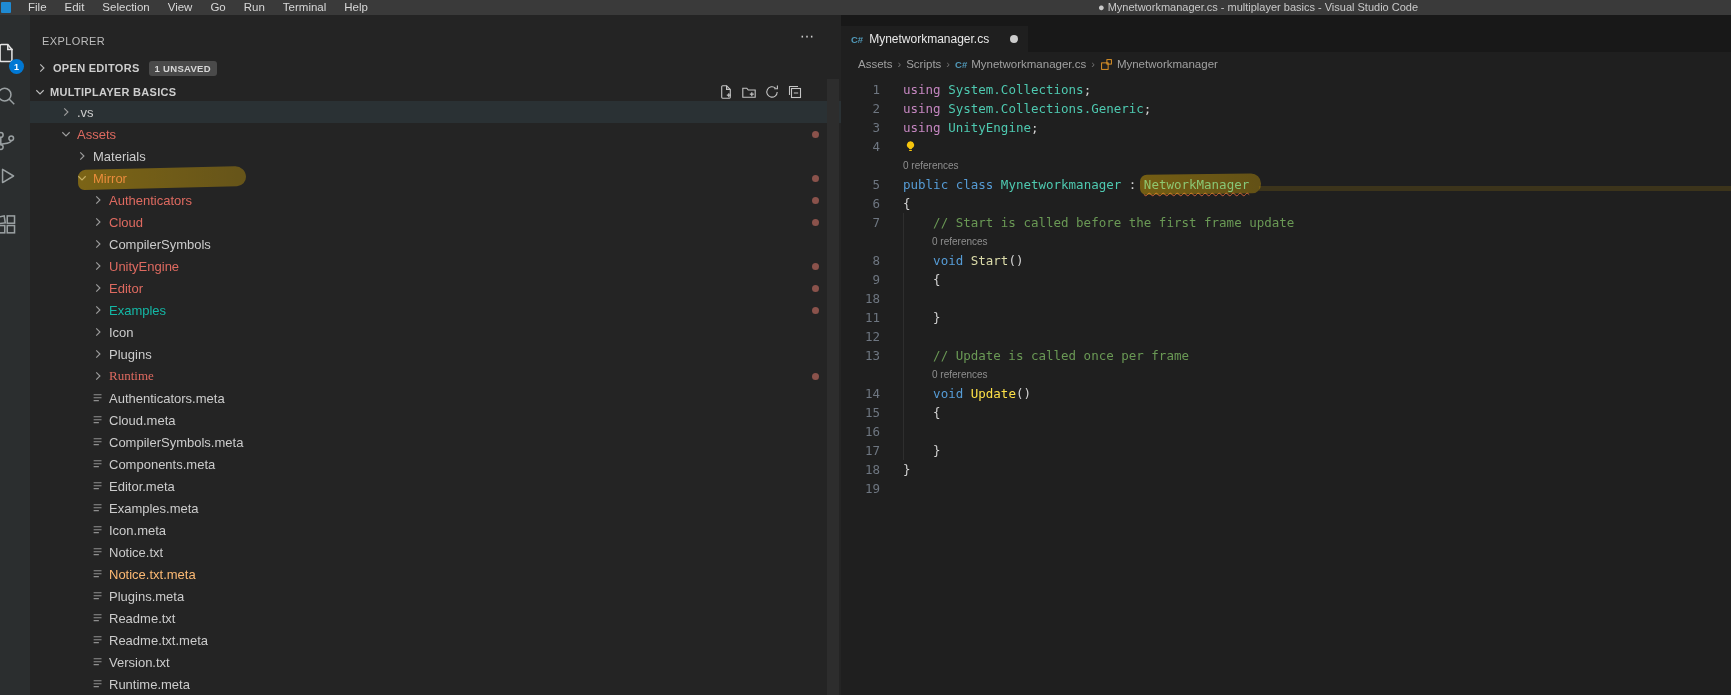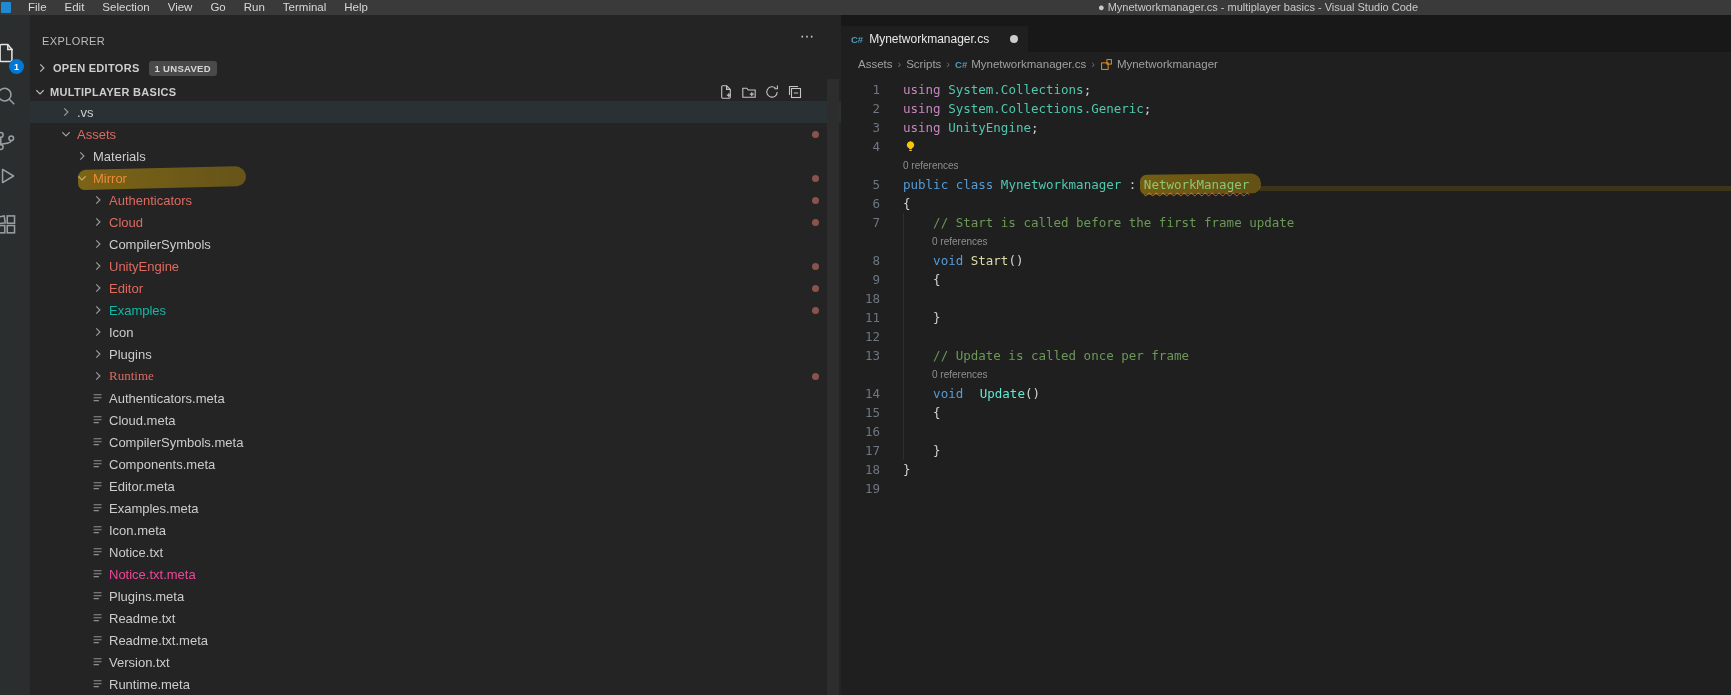--- a/index.html
+++ b/index.html
@@ -322,21 +322,21 @@
           <div class="t-row">
             <span class="t-ficon" style="margin-left: 61px;"><svg viewBox="0 0 16 16" fill="none" stroke="currentColor" stroke-width="1.1">
                 <path d="M3 4.2h9M3 7.6h9M3 11h6" stroke-width="1.2"></path>
               </svg></span>
             <span class="t-label" style="color: rgb(204, 204, 204);">Notice.txt</span>
           </div>
           <div class="t-row">
             <span class="t-ficon" style="margin-left: 61px;"><svg viewBox="0 0 16 16" fill="none" stroke="currentColor" stroke-width="1.1">
                 <path d="M3 4.2h9M3 7.6h9M3 11h6" stroke-width="1.2"></path>
               </svg></span>
-            <span class="t-label" style="color: #ec4899; text-align: center;">Notice.txt.meta</span>
+            <span class="t-label" style="color: #fdba74; text-align: center;">Notice.txt.meta</span>
           </div>
           <div class="t-row">
             <span class="t-ficon" style="margin-left: 61px;"><svg viewBox="0 0 16 16" fill="none" stroke="currentColor" stroke-width="1.1">
                 <path d="M3 4.2h9M3 7.6h9M3 11h6" stroke-width="1.2"></path>
               </svg></span>
             <span class="t-label" style="color: rgb(204, 204, 204);">Plugins.meta</span>
           </div>
           <div class="t-row">
             <span class="t-ficon" style="margin-left: 61px;"><svg viewBox="0 0 16 16" fill="none" stroke="currentColor" stroke-width="1.1">
                 <path d="M3 4.2h9M3 7.6h9M3 11h6" stroke-width="1.2"></path>
@@ -453,21 +453,21 @@
               <span class="c-num" style="color: rgb(110, 118, 129);">12</span>
               <span class="c-code"></span>
             </div>
             <div class="c-row">
               <span class="c-num" style="color: rgb(110, 118, 129);">13</span>
               <span class="c-code"><span style="color: rgb(106, 153, 85);">    // Update is called once per frame</span></span>
             </div>
             <div class="lens-row" style="padding-left: 91px; color: rgb(143, 143, 143);">0 references</div>
             <div class="c-row">
               <span class="c-num" style="color: rgb(110, 118, 129);">14</span>
-              <span class="c-code"><span style="color: rgb(212, 212, 212);">    </span><span style="color: rgb(86, 156, 214);">void</span><span style="color: rgb(212, 212, 212);"> </span><span style="color: #5eead4; margin-left: 9px;">Update</span><span style="color: rgb(212, 212, 212);">()</span></span>
+              <span class="c-code"><span style="color: rgb(212, 212, 212);">    </span><span style="color: rgb(86, 156, 214);">void</span><span style="color: rgb(212, 212, 212);"> </span><span style="color: #fde047;">Update</span><span style="color: rgb(212, 212, 212);">()</span></span>
             </div>
             <div class="c-row">
               <span class="c-num" style="color: rgb(110, 118, 129);">15</span>
               <span class="c-code"><span style="color: rgb(212, 212, 212);">    {</span></span>
             </div>
             <div class="c-row">
               <span class="c-num" style="color: rgb(110, 118, 129);">16</span>
               <span class="c-code"></span>
             </div>
             <div class="c-row">

